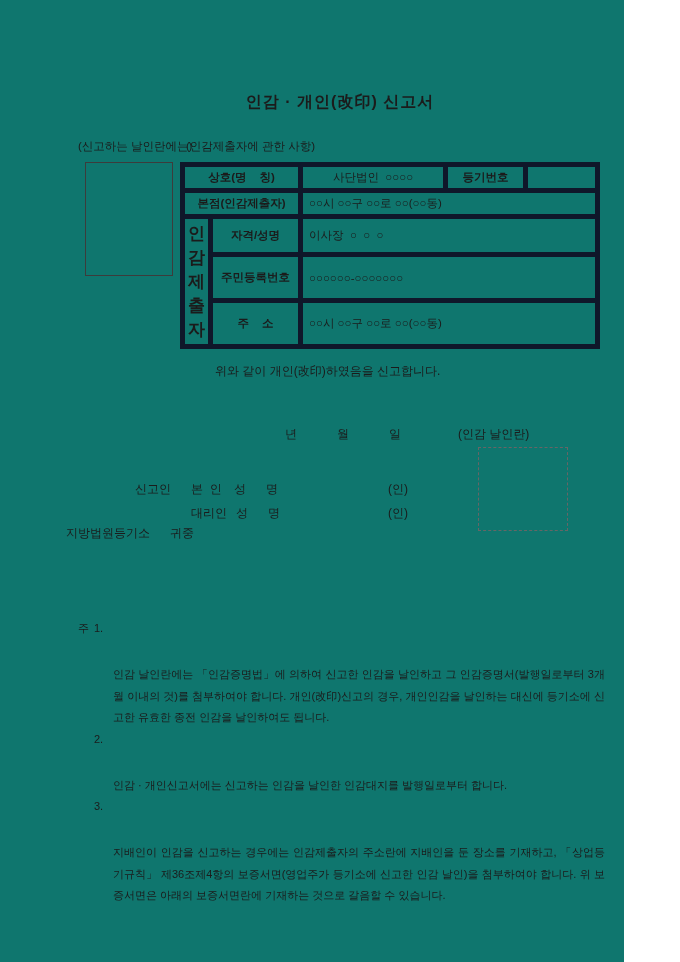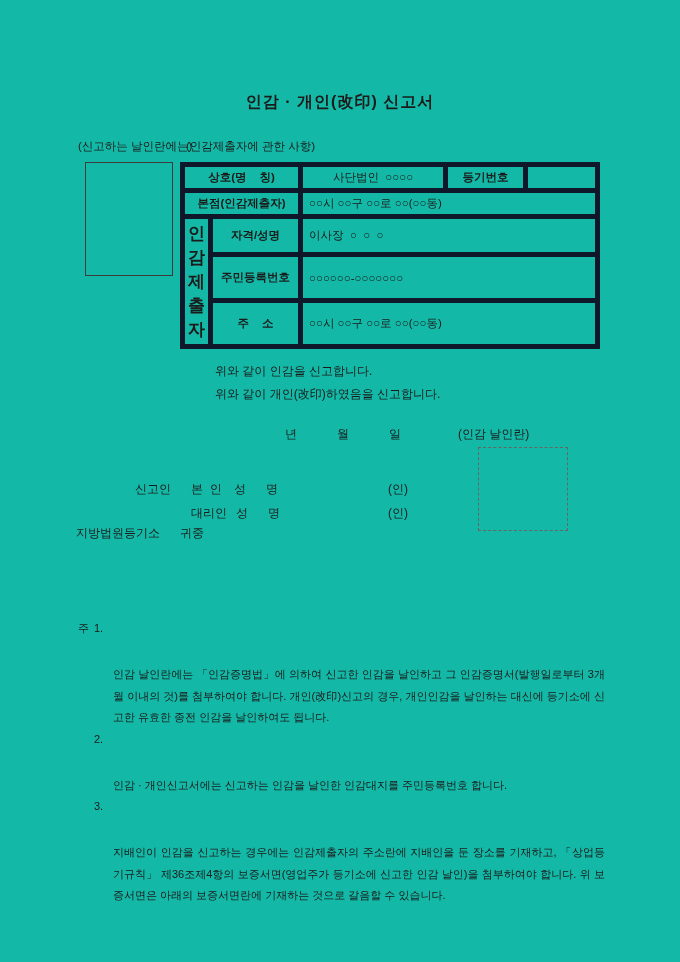--- a/index.html
+++ b/index.html
@@ -1,20 +1,20 @@
 <!DOCTYPE html>
 <html><head>
 <meta charset="utf-8">
 <style>
   html, body { margin: 0; padding: 0; background: #ffffff; }
   .page {
     position: relative;
-    width: 680px;
+    width: 624px;
     height: 962px;
-    background: #14b8a6;
+    background: #0f766e;
     font-family: "Liberation Sans", "DejaVu Sans", sans-serif;
     color: #1b1b1b;
     overflow: hidden;
   }
   .abs { position: absolute; }
 
   .title {
     top: 92px; left: 0; width: 680px;
     text-align: center;
     font-size: 16px; font-weight: bold; letter-spacing: 1px;
@@ -53,21 +53,21 @@
   }
 
   .statements { left: 215px; top: 360px; font-size: 12px; line-height: 23px; }
 
   .date-line { top: 426px; font-size: 12px; }
   .dl-ymd { left: 285px; white-space: pre; }
   .dl-seal { left: 458px; }
 
   .signer { font-size: 12px; white-space: pre; margin-top: 20px; }
 
-  .recipient { left: 76px; top: 525px; font-size: 12px; white-space: pre; }
+  .recipient { left: 66px; top: 525px; font-size: 12px; white-space: pre; }
 
   .dash-box {
     left: 478px; top: 447px; width: 88px; height: 82px;
     border: 1px dashed #666666;
   }
 
   .notes { left: 78px; top: 618px; width: 527px; font-size: 11px; line-height: 21.5px; }
   .note-row { display: flex; align-items: flex-start; }
   .note-marker { width: 16px; flex: none; }
   .note-num { width: 19px; flex: none; }
@@ -116,21 +116,20 @@
       <td colspan="3" class="val">○○○○○○-○○○○○○○</td>
     </tr>
     <tr class="r5">
       <td class="hdr">주    소</td>
       <td colspan="3" class="val">○○시 ○○구 ○○로 ○○(○○동)</td>
     </tr>
   </tbody>
     </table>
 
   <div class="abs statements">
-    <div>위와 같이 인감을 신고합니다.</div>
     <div>위와 같이 개인(改印)하였음을 신고합니다.</div>
   </div>
 
   <span class="abs date-line dl-ymd">년            월            일</span>
   <span class="abs date-line dl-seal">(인감 날인란)</span>
 
   <span class="abs signer" style="left:135px; top:461px;">신고인</span>
   <span class="abs signer" style="left:191px; top:461px;">본  인</span>
   <span class="abs signer" style="left:234px; top:461px;">성      명</span>
   <span class="abs signer" style="left:388px; top:461px;">(인)</span>
@@ -145,21 +144,21 @@
 
   <div class="abs notes">
     <div class="note-row">
       <span class="note-marker">주</span>
       <span class="note-num">1.</span>
       <div class="note-text">인감 날인란에는 「인감증명법」에 의하여 신고한 인감을 날인하고 그 인감증명서(발행일로부터 3개월 이내의 것)를 첨부하여야 합니다. 개인(改印)신고의 경우, 개인인감을 날인하는 대신에 등기소에 신고한 유효한 종전 인감을 날인하여도 됩니다.</div>
     </div>
     <div class="note-row">
       <span class="note-marker"></span>
       <span class="note-num">2.</span>
-      <div class="note-text">인감 · 개인신고서에는 신고하는 인감을 날인한 인감대지를 주민등록번호 합니다.</div>
+      <div class="note-text">인감 · 개인신고서에는 신고하는 인감을 날인한 인감대지를 발행일로부터 합니다.</div>
     </div>
     <div class="note-row">
       <span class="note-marker"></span>
       <span class="note-num">3.</span>
       <div class="note-text">지배인이 인감을 신고하는 경우에는 인감제출자의 주소란에 지배인을 둔 장소를 기재하고, 「상업등기규칙」 제36조제4항의 보증서면(영업주가 등기소에 신고한 인감 날인)을 첨부하여야 합니다. 위 보증서면은 아래의 보증서면란에 기재하는 것으로 갈음할 수 있습니다.</div>
     </div>
   </div>
 
 </div>
 

